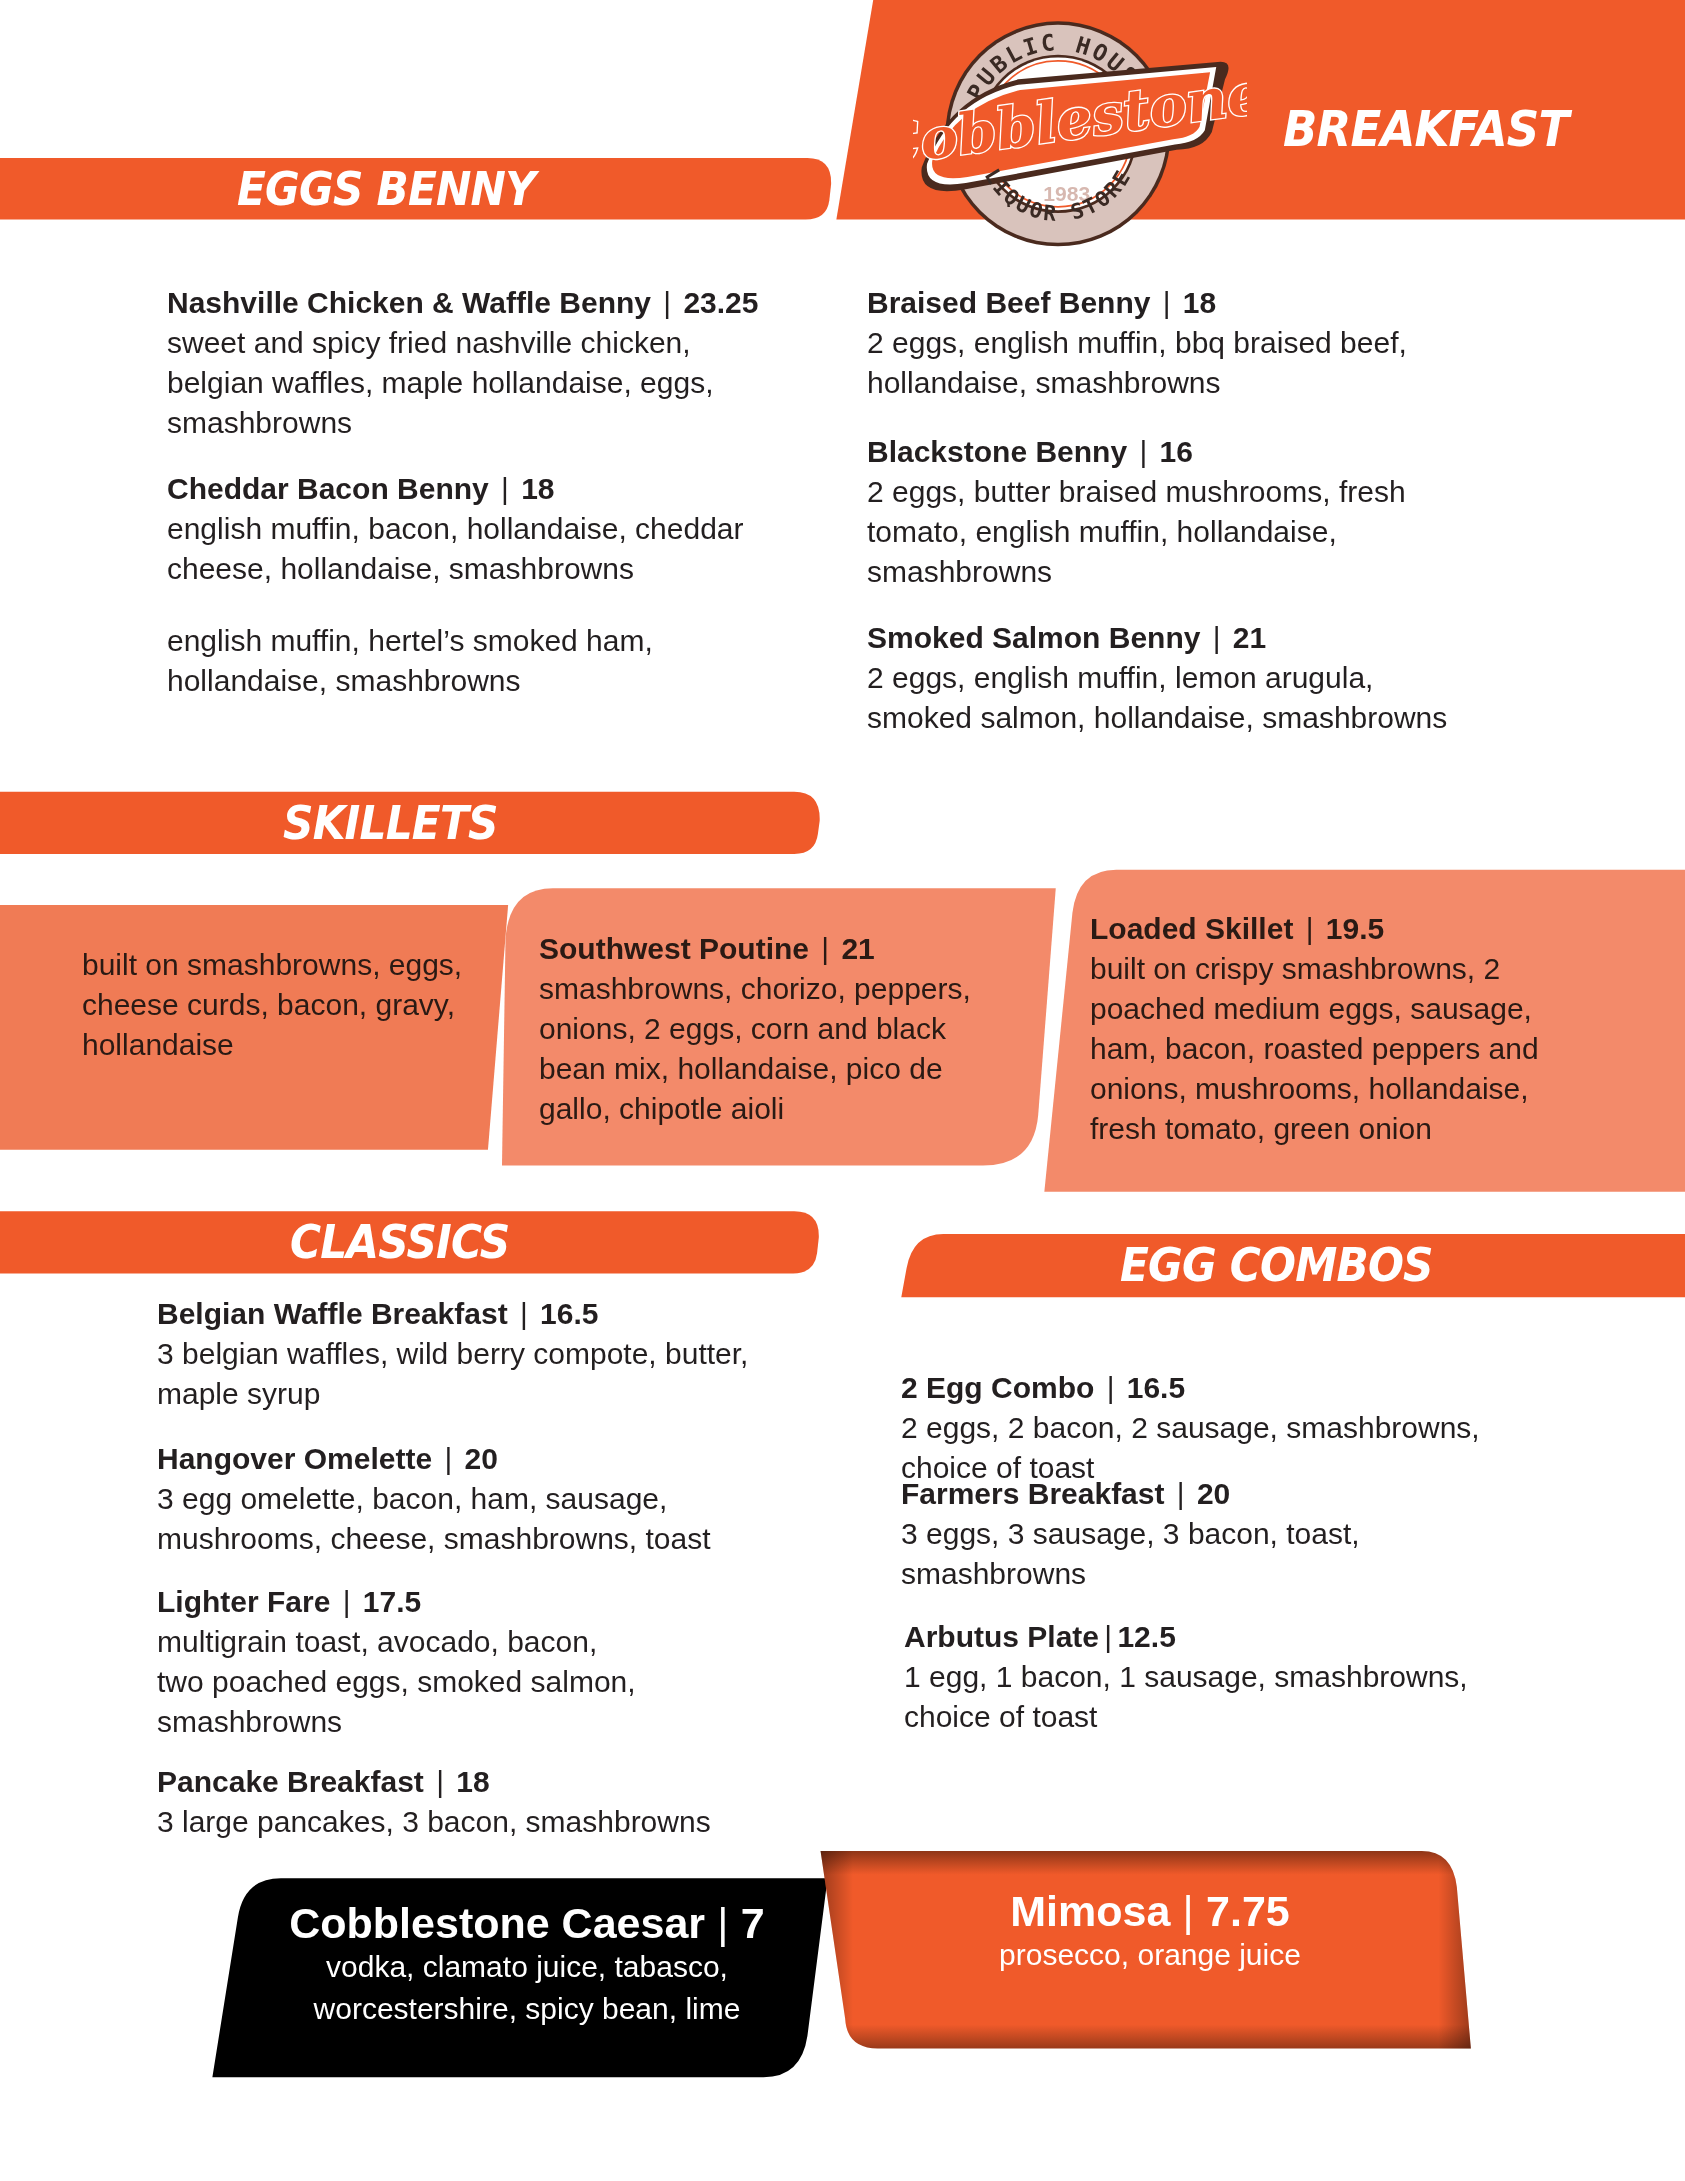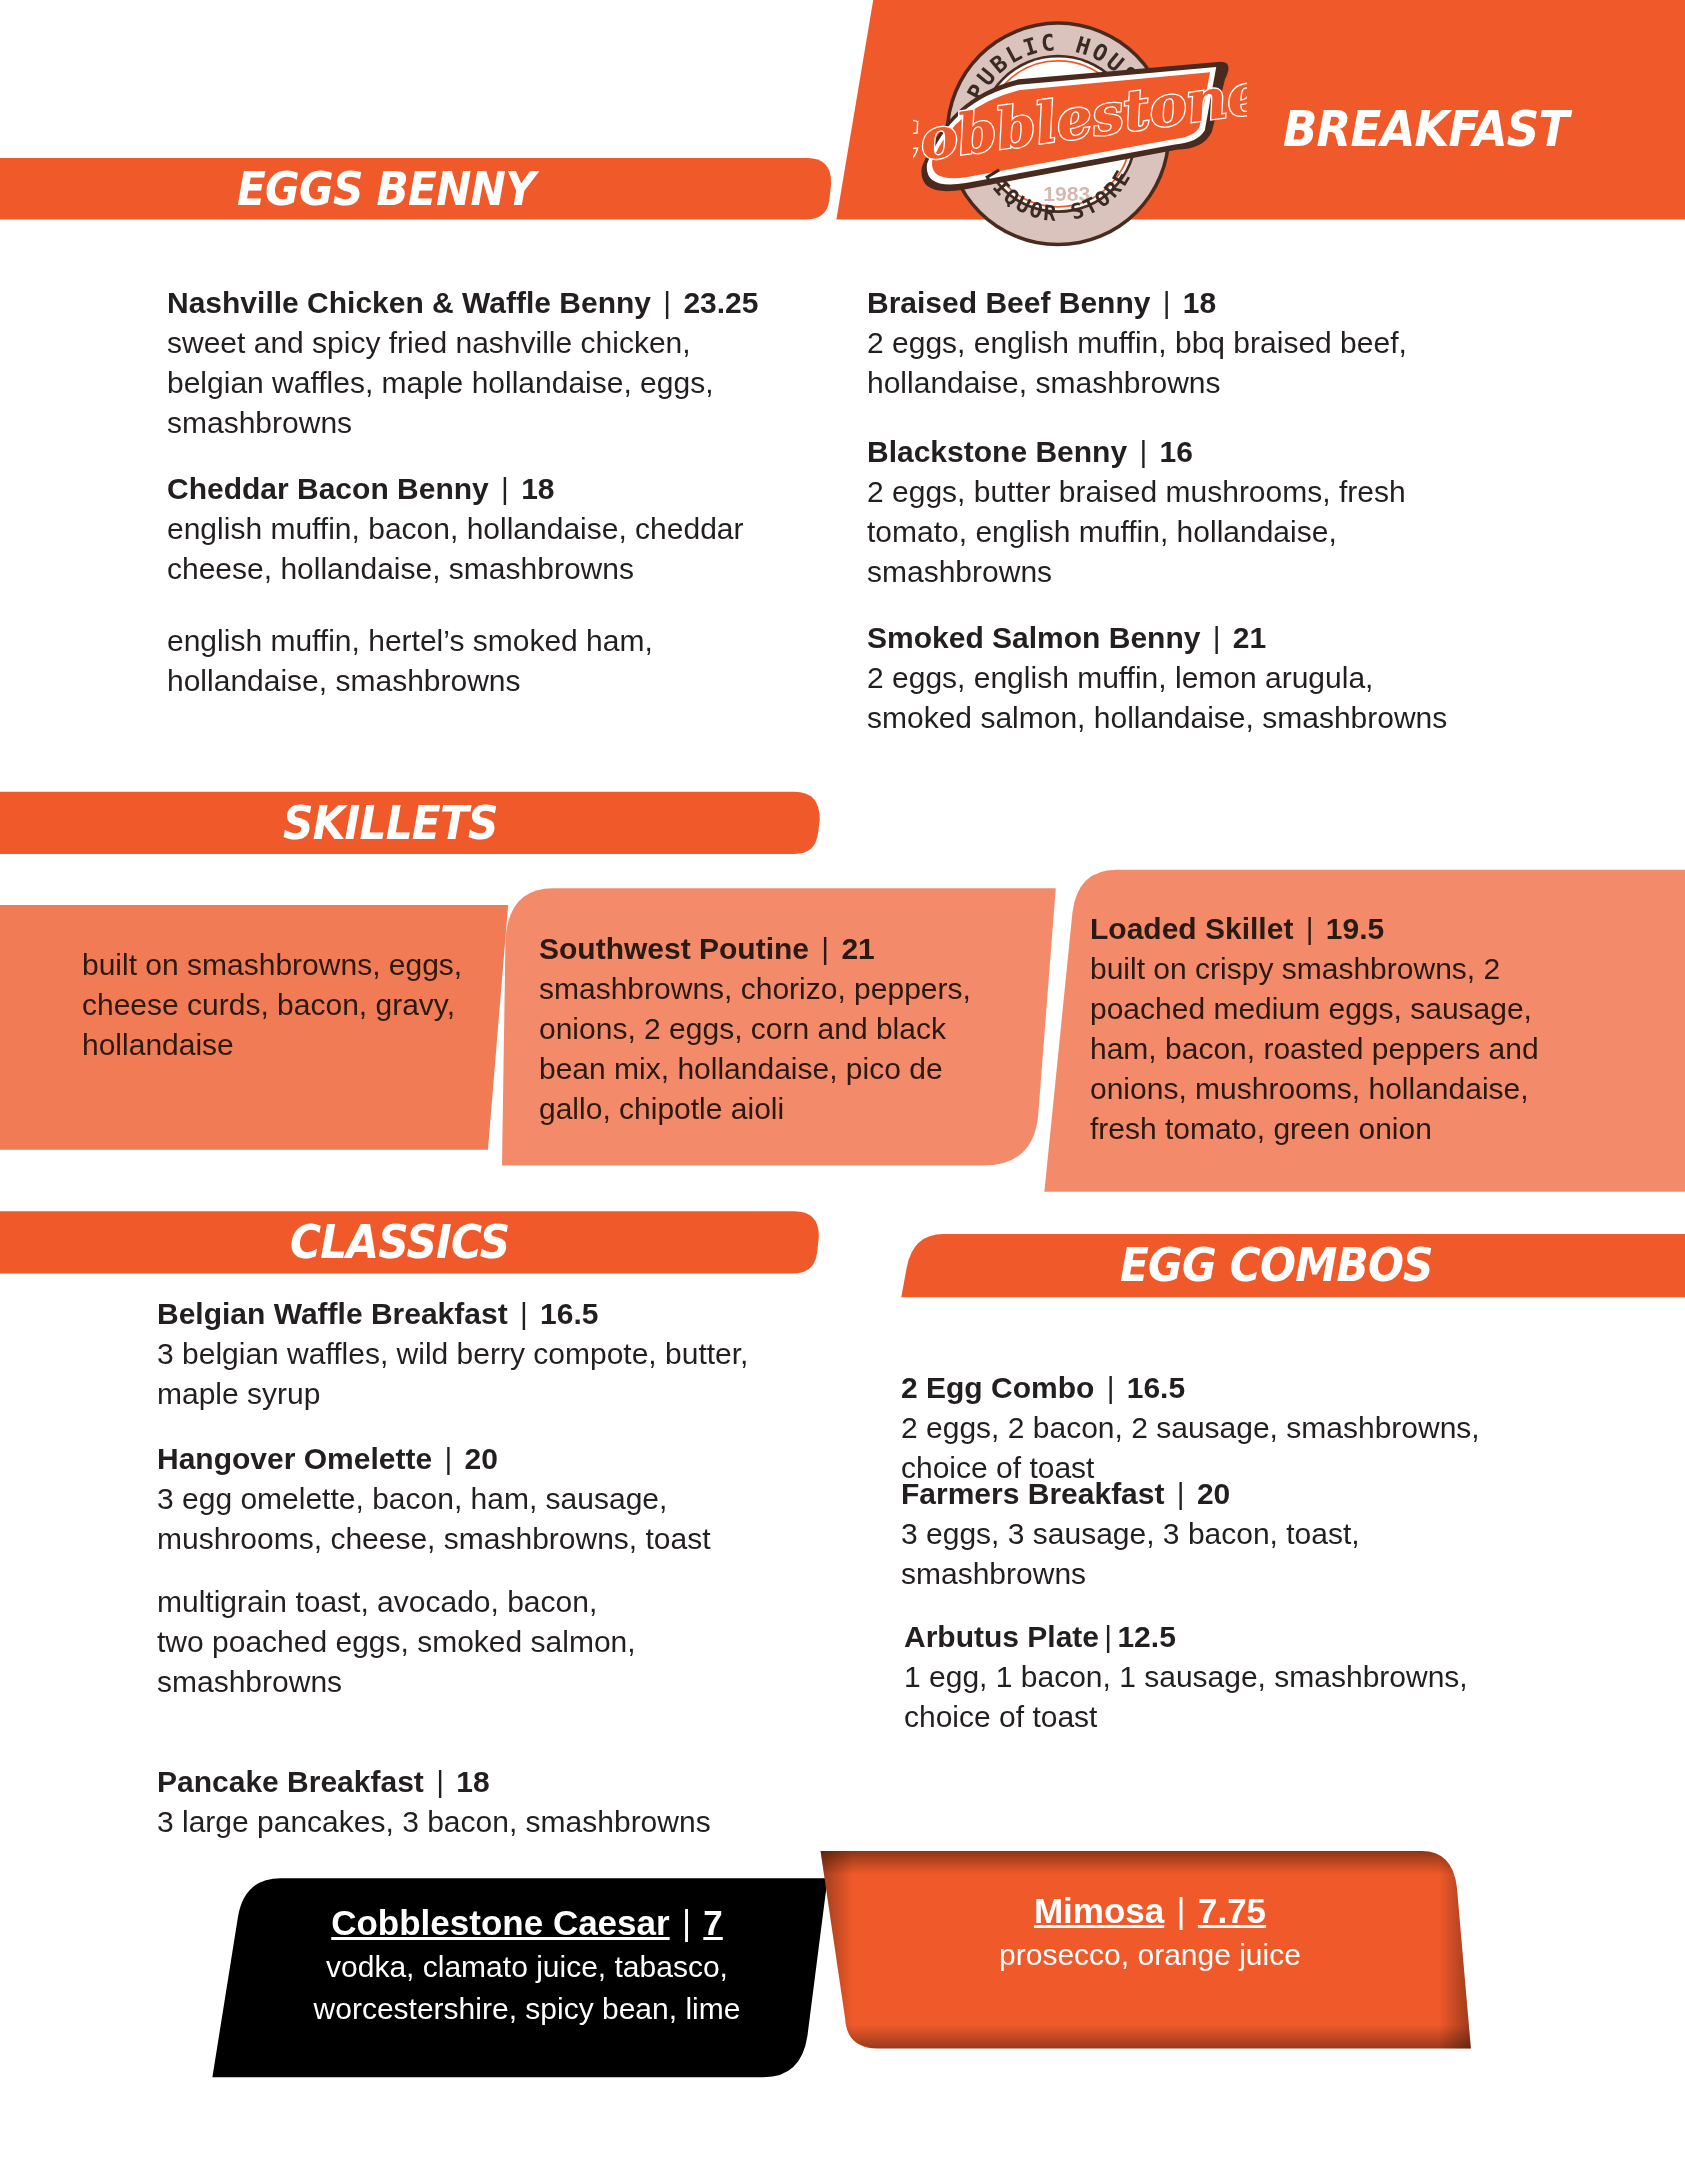--- a/index.html
+++ b/index.html
@@ -25,21 +25,21 @@
   
   .item { position: absolute; }
   .item-head { font-size: 30px; line-height: 40px; font-weight: bold; white-space: nowrap; }
   .item-head .sep { font-weight: normal; padding: 0 12.3px; }
   .item-desc { font-size: 30px; line-height: 40px; font-weight: normal; white-space: pre-line; }
 
   .skillet .item-head, .skillet .item-desc { color: #2a1a14; }
 
   
   .drink { position: absolute; color: #ffffff; text-align: center; }
-  .drink .item-head { font-size: 35px; line-height: 46px; text-decoration: underline; }
+  .drink .item-head { font-size: 43px; line-height: 46px; }
   .drink .item-desc { font-size: 30px; line-height: 42px; }
 </style>
 </head>
 <body>
 
 <svg class="shape" width="1685" height="2181" viewBox="0 0 1920 2485" style="left:0;top:0;">
   <defs>
     <linearGradient id="mimosaTop" x1="0" y1="0" x2="0" y2="1">
       <stop offset="0" stop-color="#8e3517"></stop>
       <stop offset="0.12" stop-color="#F05A2A"></stop>
@@ -164,20 +164,21 @@
   <div class="item-head"><span>Belgian Waffle Breakfast</span><span class="sep">|</span><span>16.5</span></div>
   <div class="item-desc">3 belgian waffles, wild berry compote, butter,
 maple syrup</div>
 </div>
 <div class="item" style="left:157px;top:1439px;">
   <div class="item-head"><span>Hangover Omelette</span><span class="sep">|</span><span>20</span></div>
   <div class="item-desc">3 egg omelette, bacon, ham, sausage,
 mushrooms, cheese, smashbrowns, toast</div>
 </div>
 <div class="item" style="left:157px;top:1582px;">
+  <div class="item-head"><span>Lighter Fare</span><span class="sep">|</span><span>17.5</span></div>
   <div class="item-desc">multigrain toast, avocado, bacon,
 two poached eggs, smoked salmon,
 smashbrowns</div>
 </div>
 <div class="item" style="left:157px;top:1762px;">
   <div class="item-head"><span>Pancake Breakfast</span><span class="sep">|</span><span>18</span></div>
   <div class="item-desc">3 large pancakes, 3 bacon, smashbrowns</div>
 </div>
 
 <div class="item" style="left:901px;top:1332px;margin-top:36px;">

